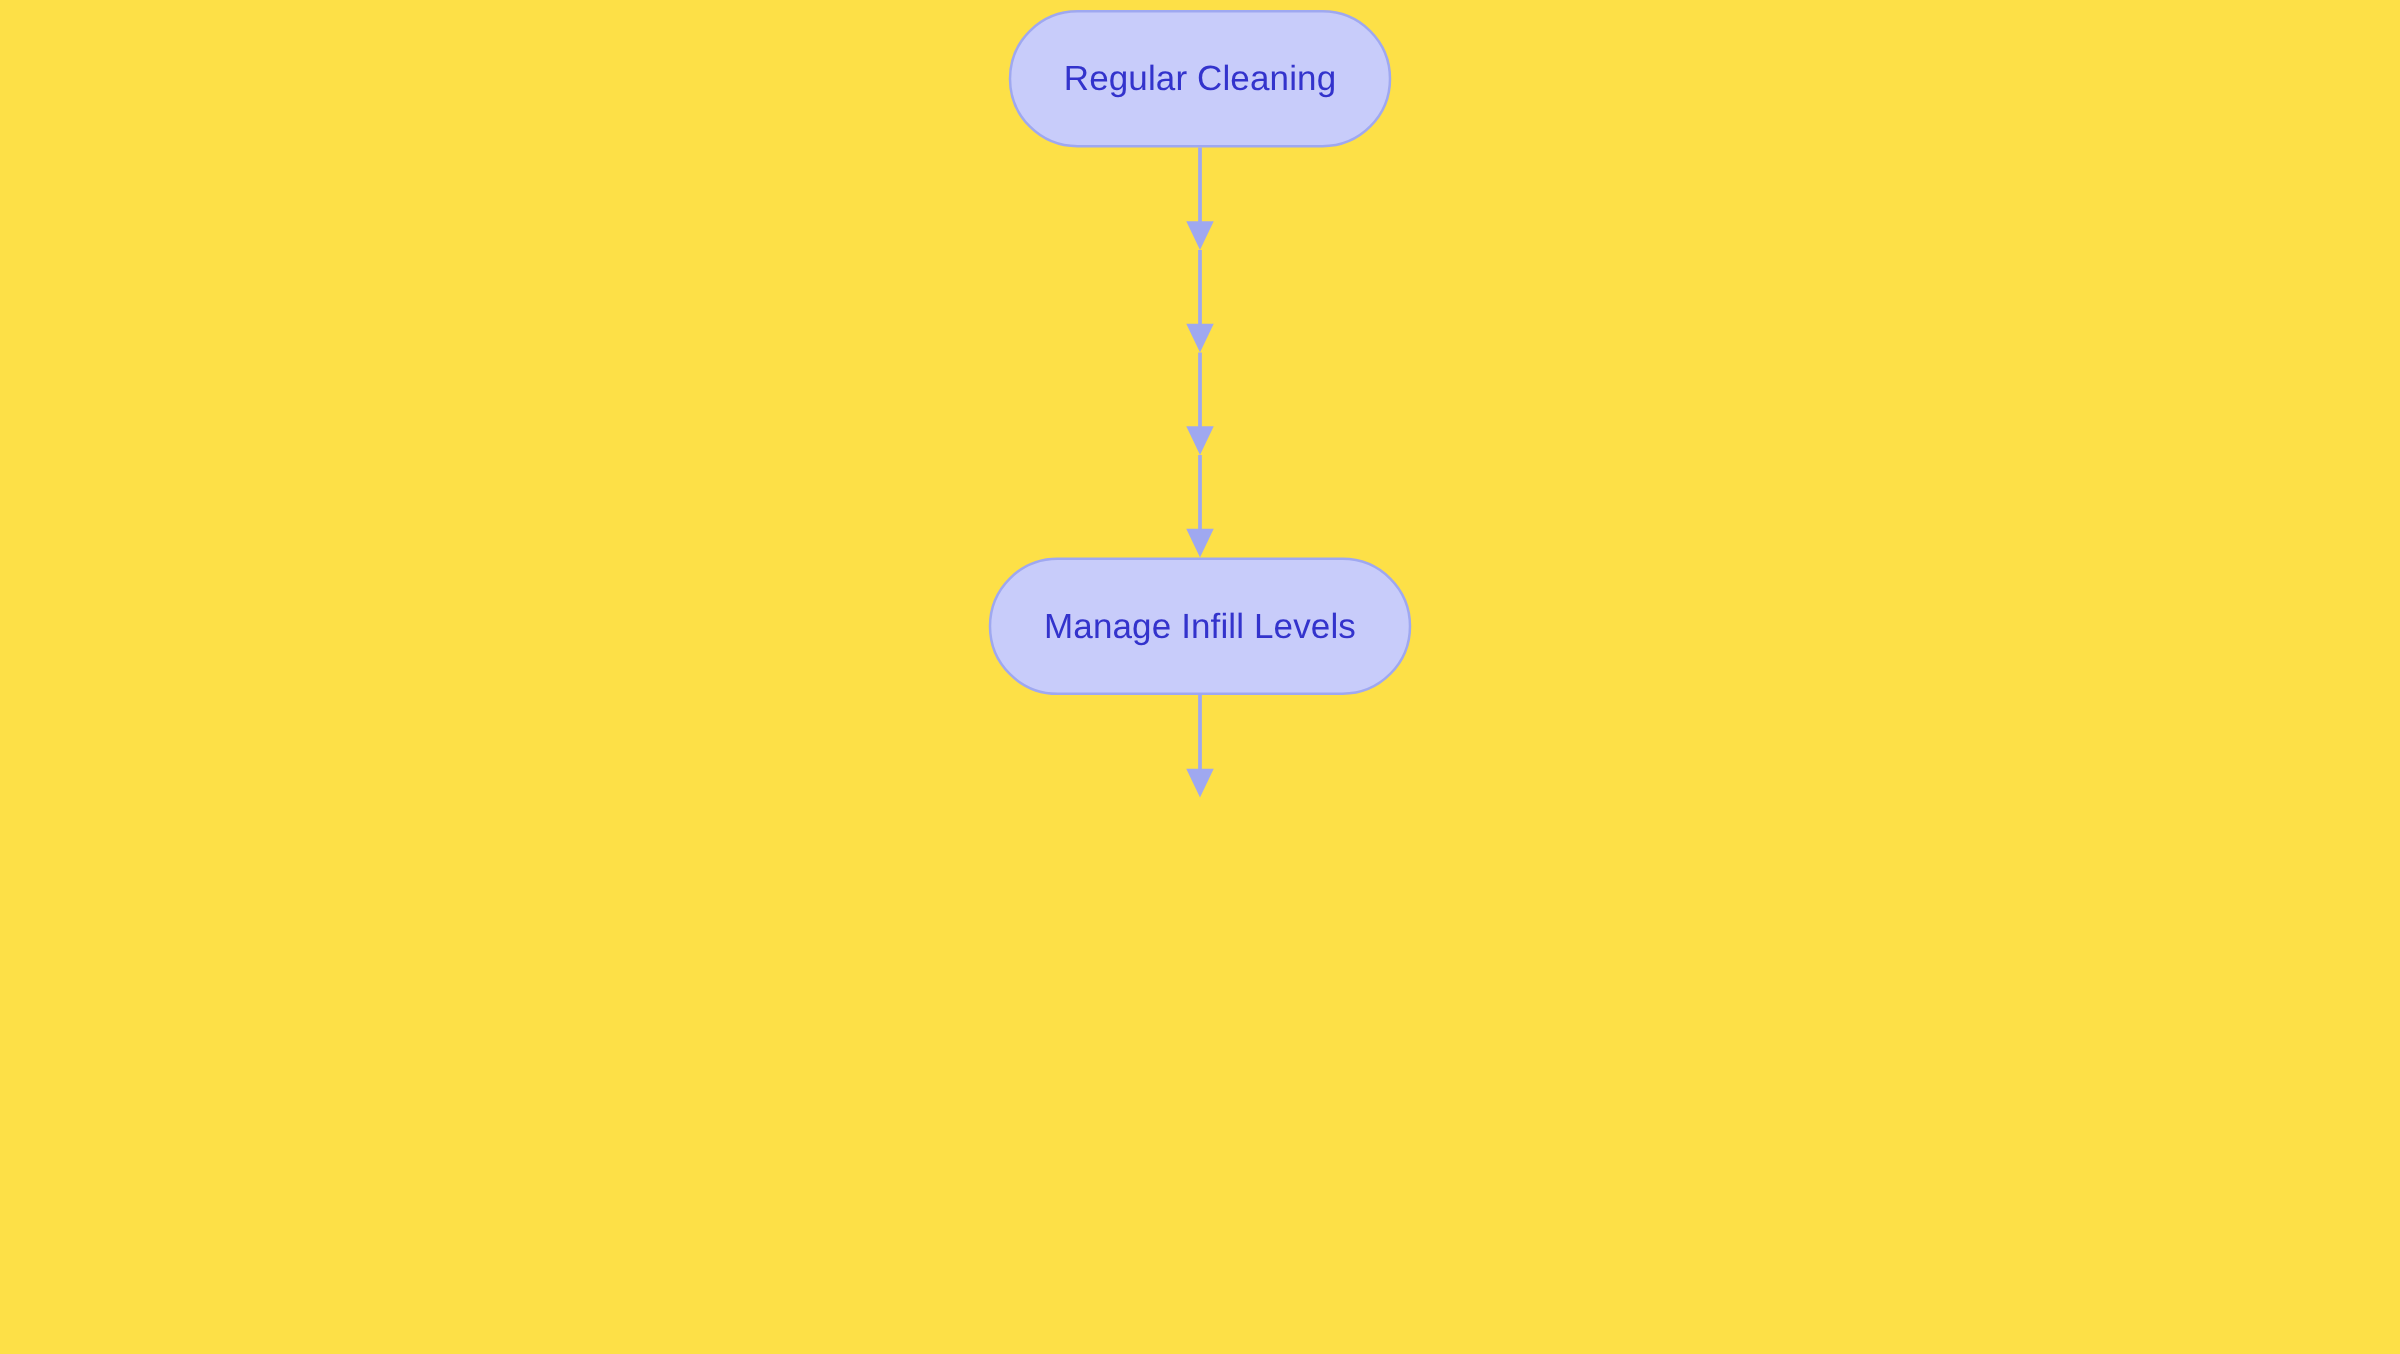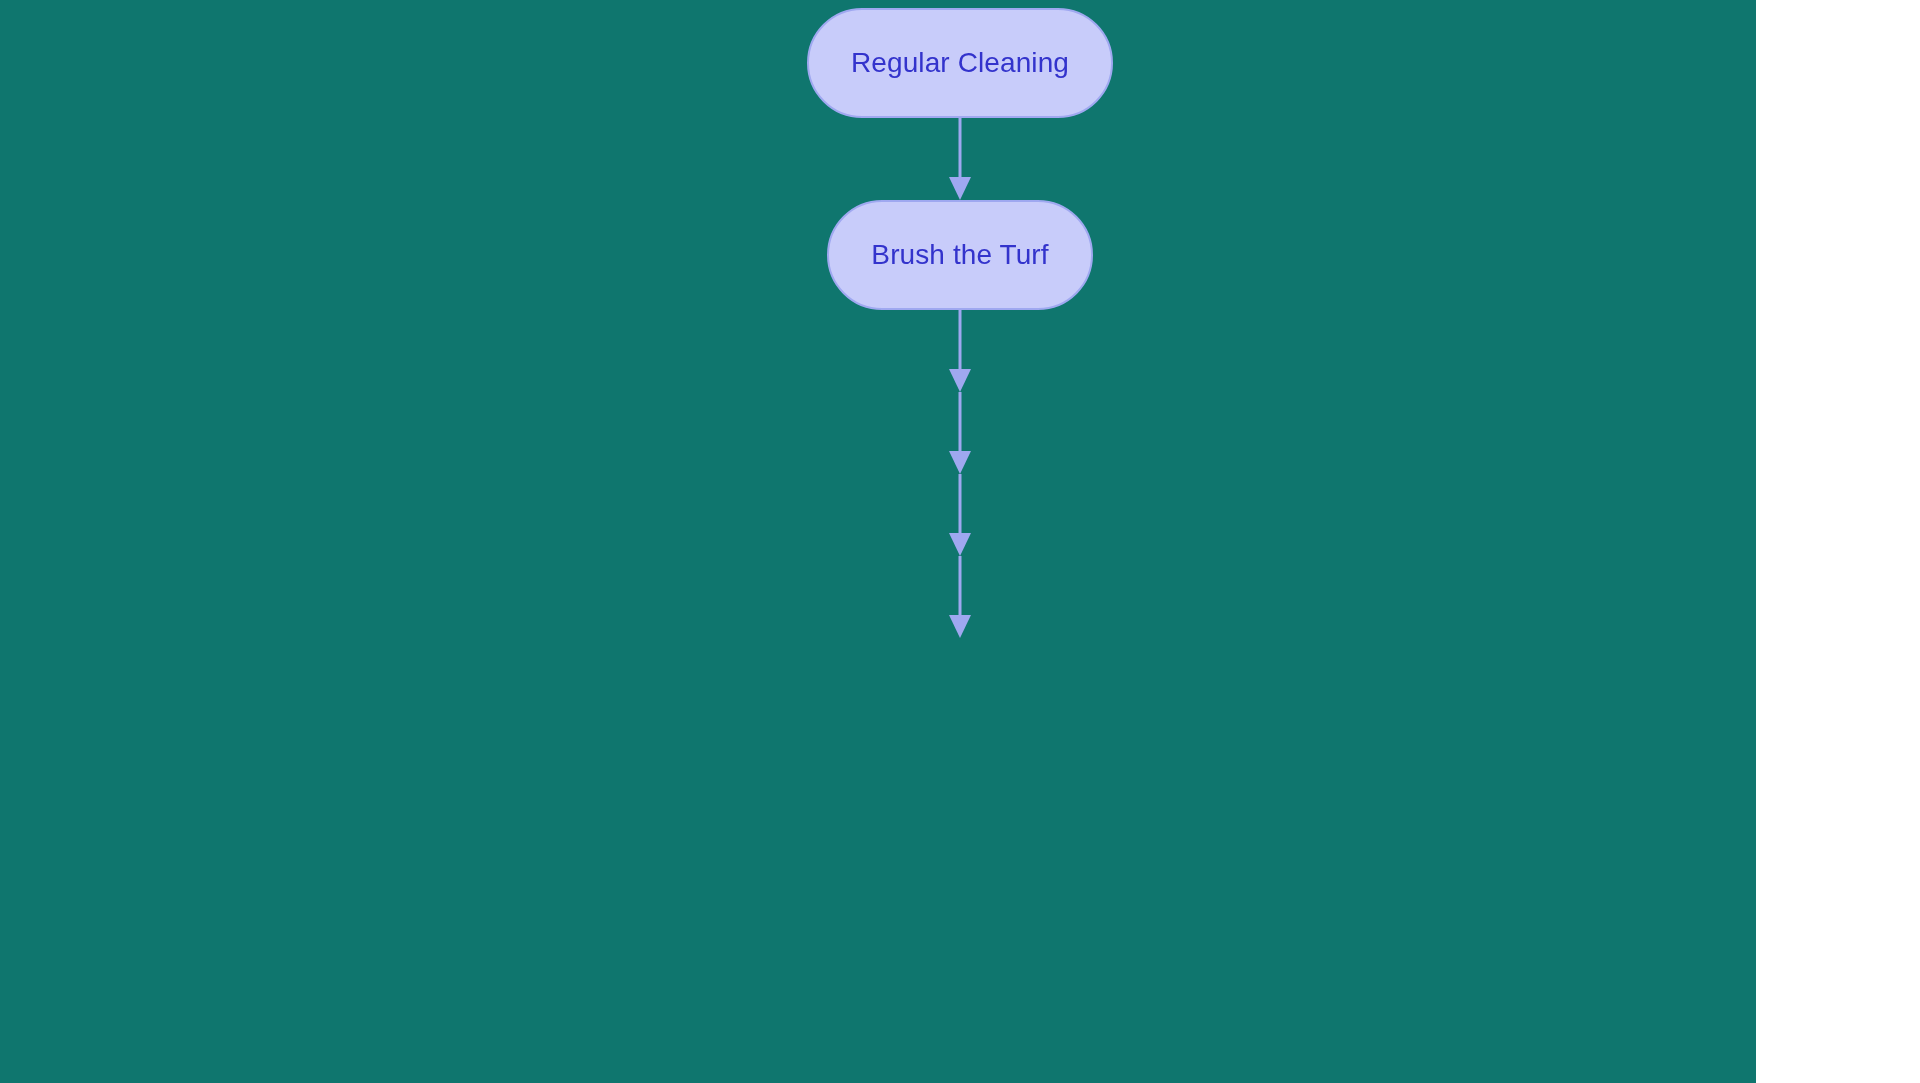--- a/index.html
+++ b/index.html
@@ -10,23 +10,23 @@
   }
   body {
     width: 1920px;
     height: 1083px;
     overflow: hidden;
     font-family: "Liberation Sans", "DejaVu Sans", sans-serif;
   }
 
   #flow-canvas {
     position: relative;
-    width: 1756px;
+    width: 1920px;
     height: 1083px;
-    background: #0f766e;
+    background: #fde047;
   }
 
   .flow-column {
     position: absolute;
     left: 0;
     top: 0;
     width: 1920px;
     height: 1083px;
     display: flex;
     flex-direction: column;
@@ -96,41 +96,41 @@
 
     <div class="node">
       <span class="node-label">Regular Cleaning</span>
     </div>
 
     <div class="connector">
       <div class="stem"></div>
       <div class="head"></div>
     </div>
 
-    <div class="node">
-      <span class="node-label">Brush the Turf</span>
-    </div>
 
     <div class="connector">
       <div class="stem"></div>
       <div class="head"></div>
     </div>
 
 
     <div class="connector">
       <div class="stem"></div>
       <div class="head"></div>
     </div>
 
 
     <div class="connector">
       <div class="stem"></div>
       <div class="head"></div>
     </div>
 
+    <div class="node">
+      <span class="node-label">Manage Infill Levels</span>
+    </div>
 
     <div class="connector">
       <div class="stem"></div>
       <div class="head"></div>
     </div>
 
 
   </div>
 </div>
 

